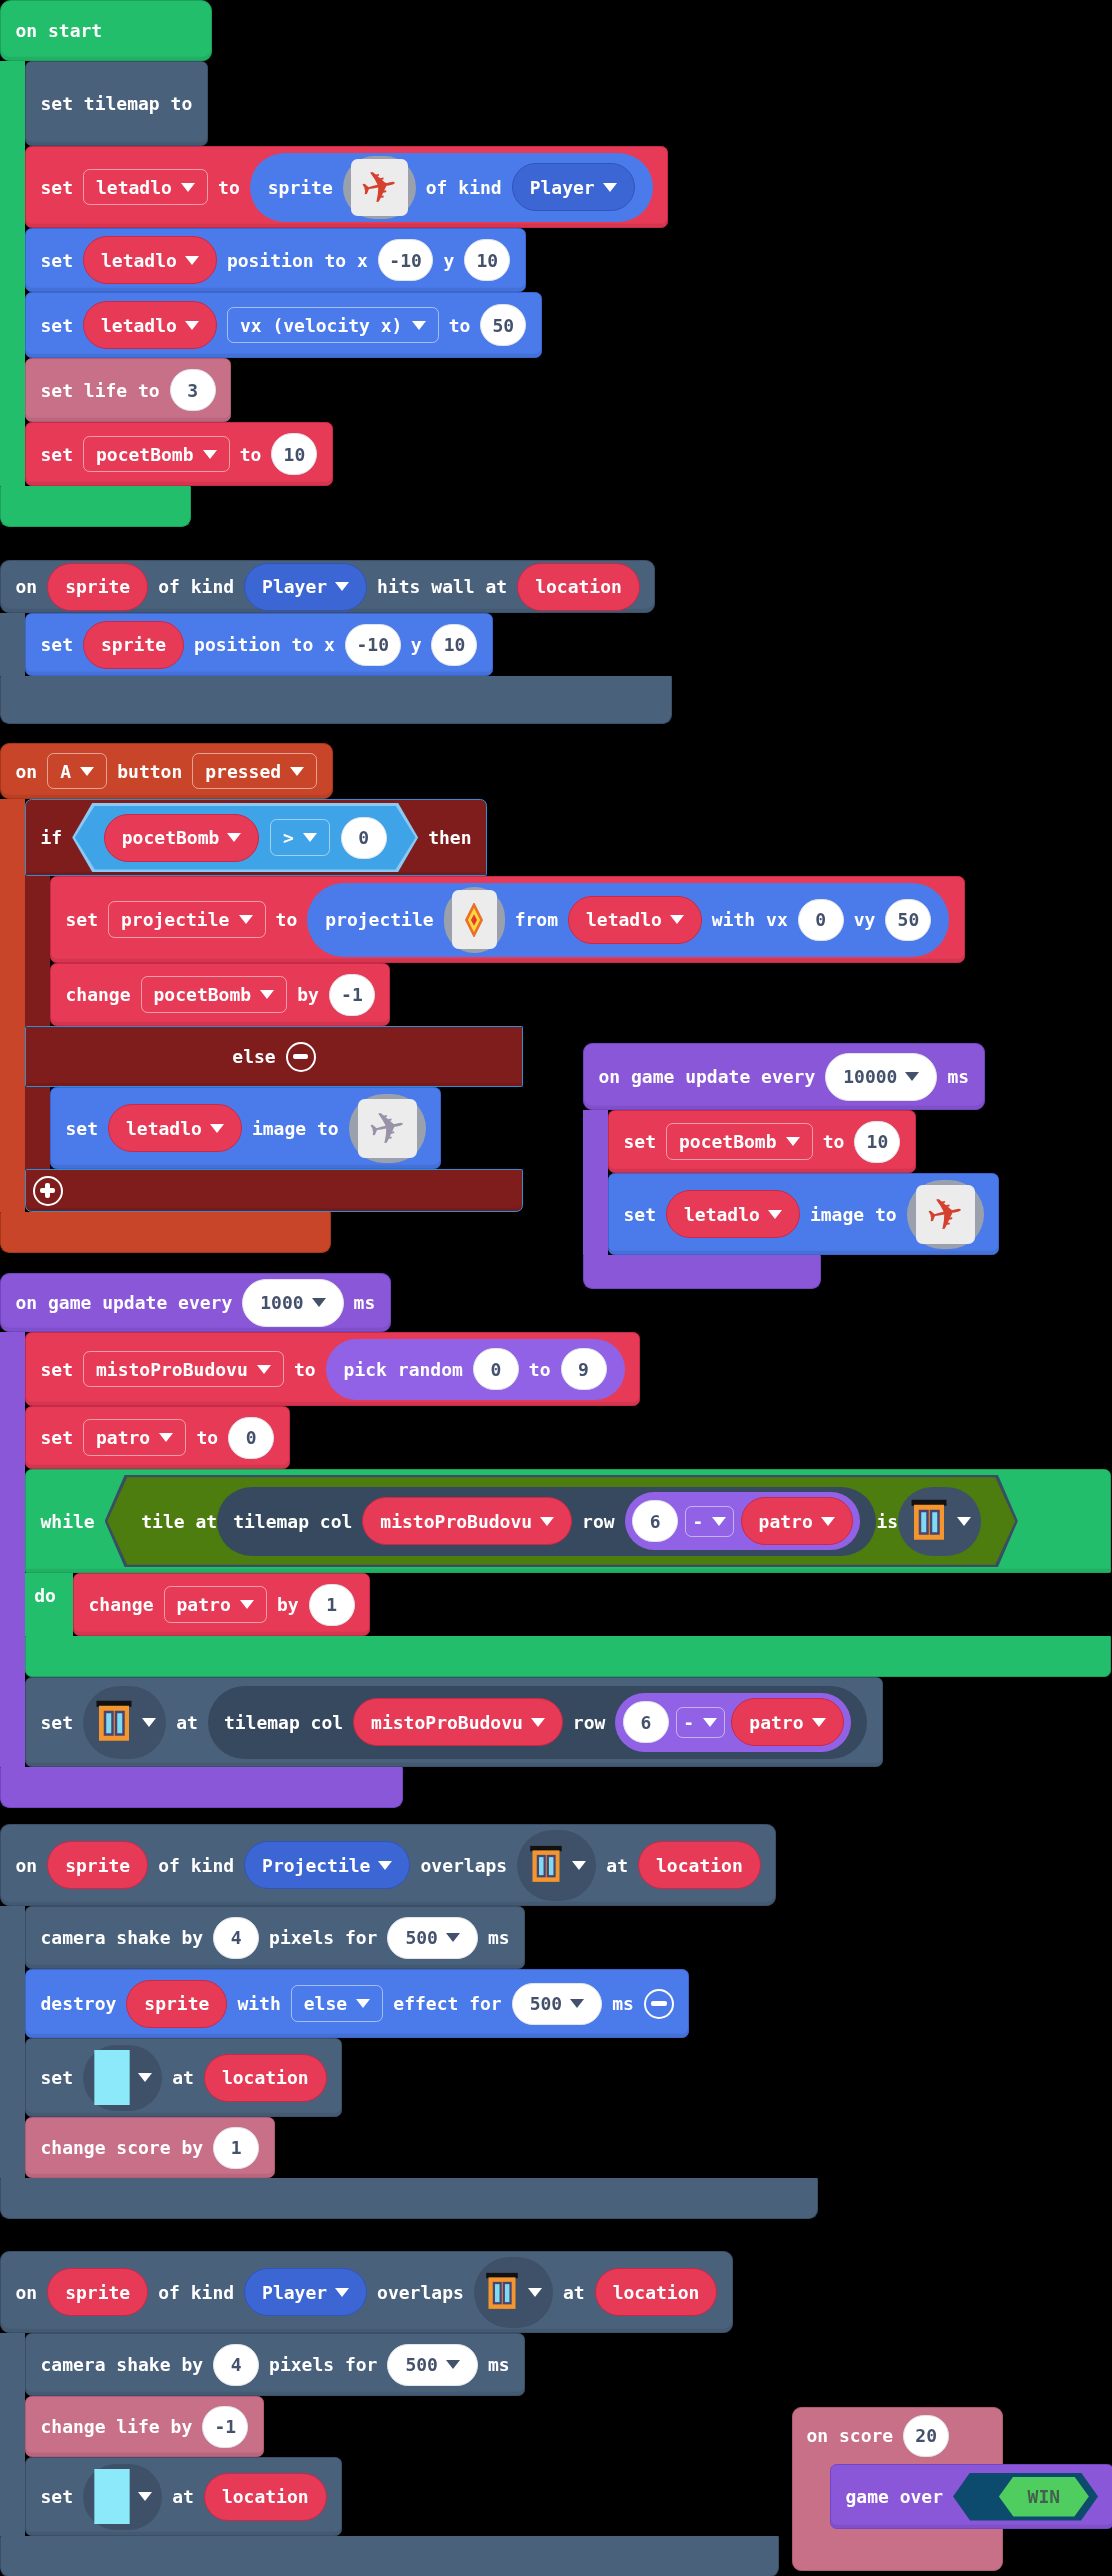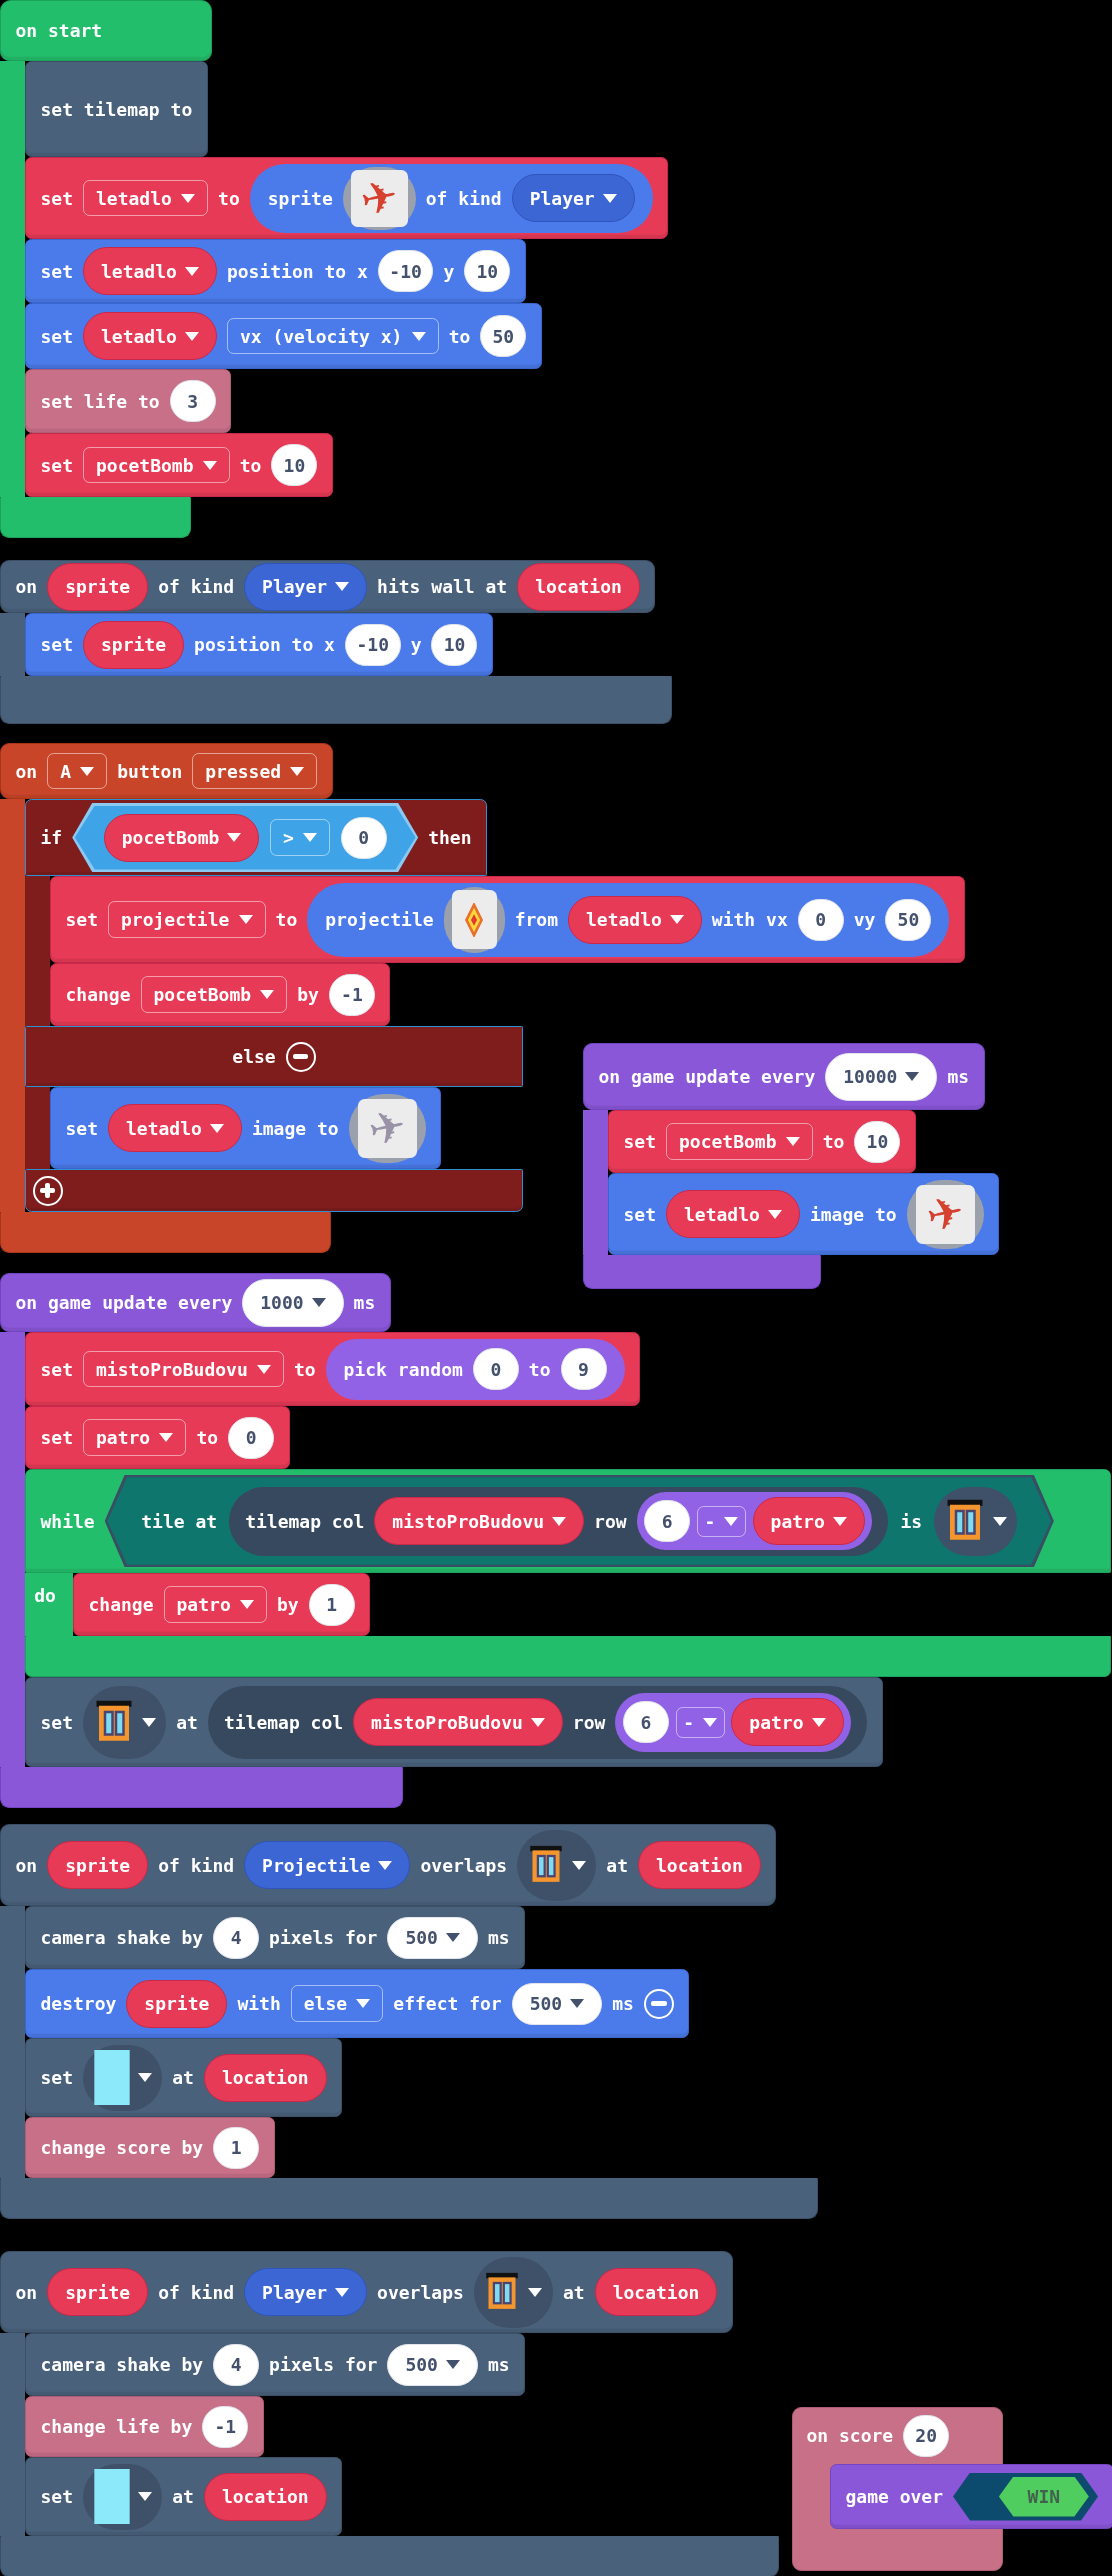--- a/index.html
+++ b/index.html
@@ -47,40 +47,40 @@
   .dkslate2{background:#37495E;border-radius:659px;display:inline-flex;align-items:center;gap:10px;padding:0 16px;flex:none;box-sizing:border-box}
   .gray{background:#9BA1AC}
   .thumb{background:#ECECEC;border-radius:6.6px;display:flex;align-items:center;justify-content:center;flex:none;overflow:hidden}
   .circ{width:30px;height:30px;border:2.6px solid #fff;border-radius:50%;position:relative;flex:none;box-sizing:border-box}
   .circ::after{content:"";position:absolute;left:5.3px;right:5.3px;top:50%;margin-top:-2.3px;height:4.6px;background:#fff;border-radius:2px}
   .circ.plus::before{content:"";position:absolute;top:5.3px;bottom:5.3px;left:50%;margin-left:-2.3px;width:4.6px;background:#fff;border-radius:2px}
   .hexclip{clip-path:polygon(20px 0,calc(100% - 20px) 0,100% 50%,calc(100% - 20px) 100%,20px 100%,0 50%)}
   .hexo{padding:2.6px;background:#8BC9F2;flex:none}
   .hexi{background:#3FA3E8;display:flex;align-items:center;gap:10.6px;padding:8px 29px}
   .tilehexo{padding:2.6px;background:#394D63;flex:none}
-  .tilehexi{background:#0f766e;display:flex;align-items:center;gap:12px;padding:9.2px 34px}
+  .tilehexi{background:#4d7c0f;display:flex;align-items:center;gap:0;padding:9.2px 34px}
   .planered{color:#D6402F;font-family:"DejaVu Sans",sans-serif;font-size:44px;line-height:1;transform:rotate(-12deg)}
   .planegray{color:#9A93A8;font-family:"DejaVu Sans",sans-serif;font-size:44px;line-height:1;transform:rotate(-12deg)}
   .gohex{clip-path:polygon(17px 0,calc(100% - 17px) 0,100% 50%,calc(100% - 17px) 100%,17px 100%,0 50%);
          background:#0c4a6e;display:flex;align-items:center;justify-content:flex-end;padding:0 9.2px;flex:none;box-sizing:border-box}
   .winhex{clip-path:polygon(14.5px 0,calc(100% - 14.5px) 0,100% 50%,calc(100% - 14.5px) 100%,14.5px 100%,0 50%);
           background:#4FCE5F;color:#44604E;display:flex;align-items:center;justify-content:center;flex:none}
   .lbl{flex:none;white-space:pre}
 </style>
 </head>
 <body>
 
 <div class="stack" style="left:0;top:0">
   <div class="blk hat bg-green" style="height:61px;width:212px">
     <span class="lbl">on start</span>
   </div>
   <div class="cbody">
     <div class="spine bg-green" style="width:25px"></div>
     <div class="rows">
-      <div class="blk bg-slate" style="height:96px">
+      <div class="blk bg-slate" style="height:85px">
         <span class="lbl">set tilemap to</span>
       </div>
       <div class="blk bg-red" style="height:82px">
         <span class="lbl">set</span>
         <span class="fld">
           <span class="lbl">letadlo</span>
           <span class="arw"></span>
         </span>
         <span class="lbl">to</span>
         <span class="rep bg-blue" style="height:69px">

